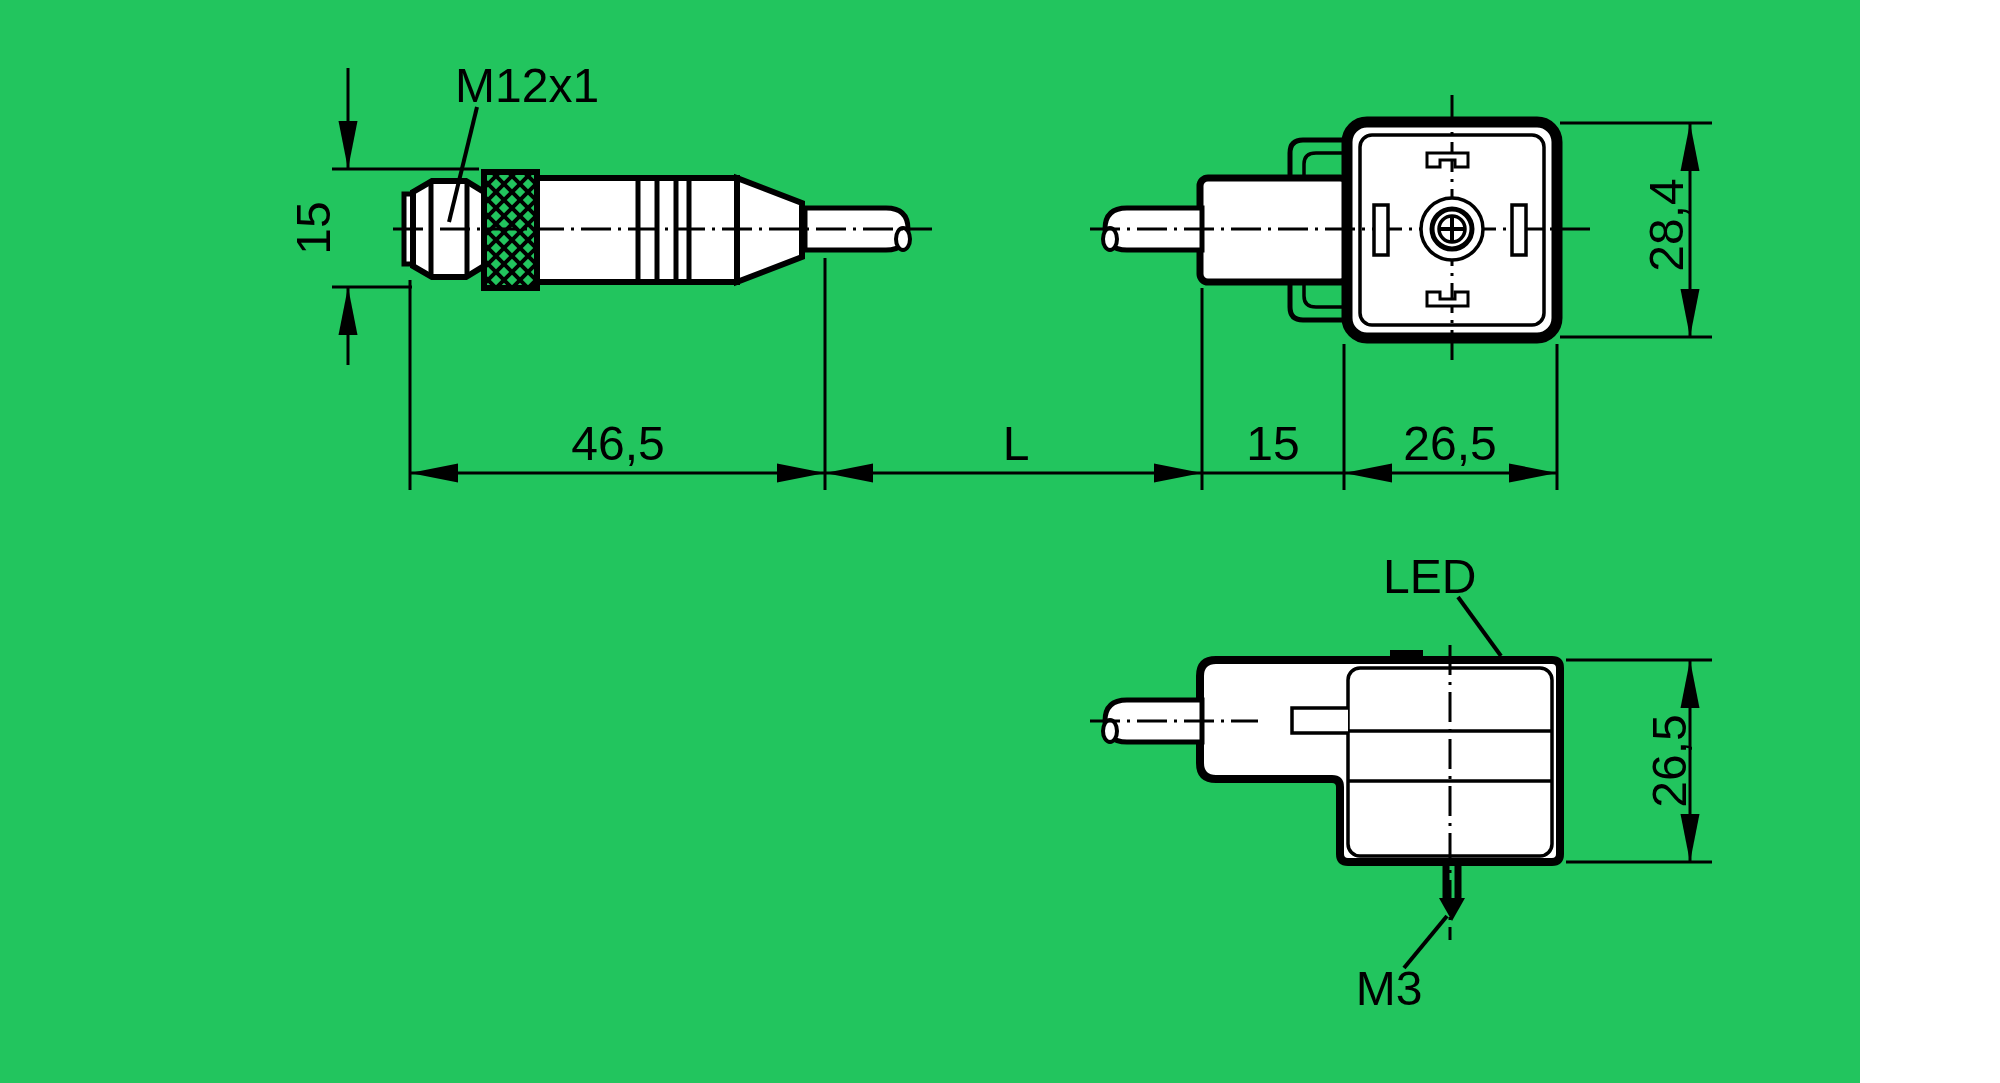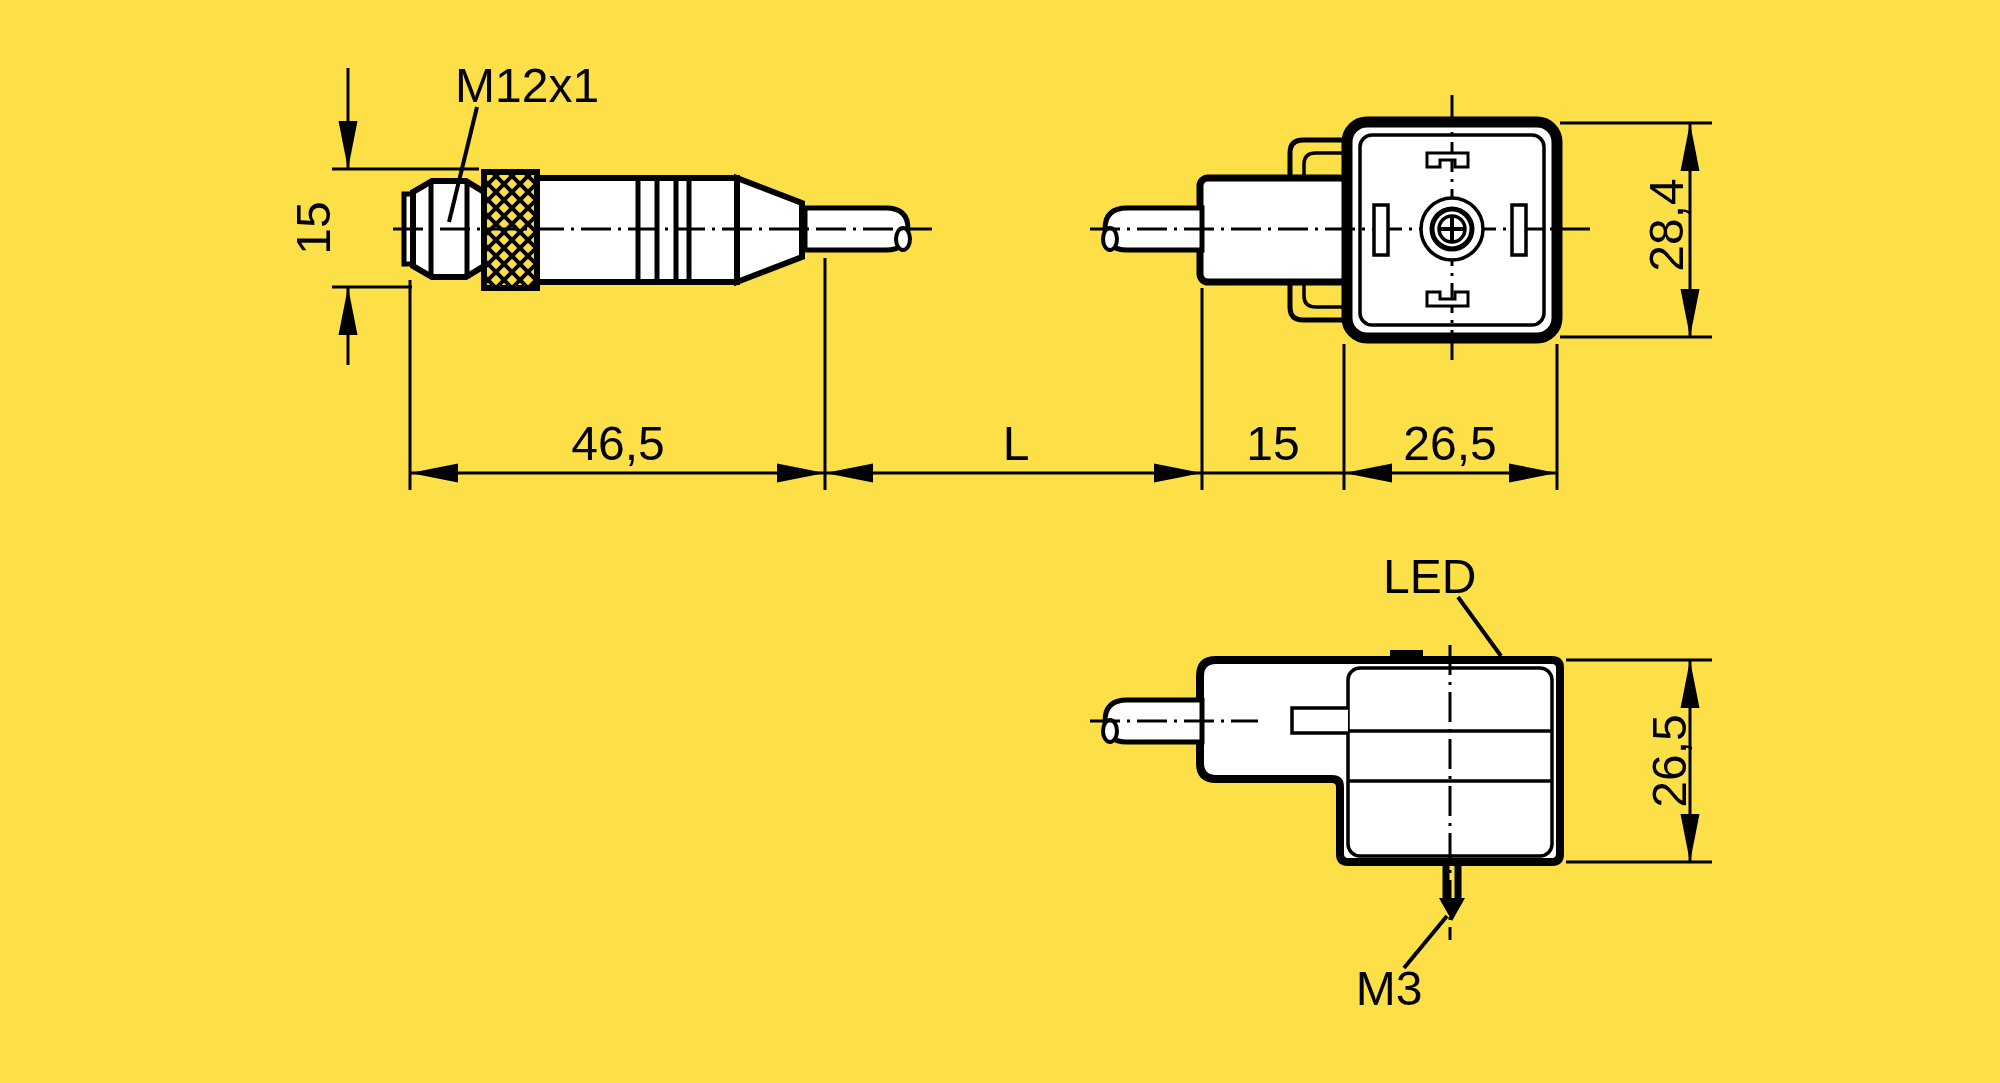--- a/index.html
+++ b/index.html
@@ -2,23 +2,23 @@
 <html><head>
 <meta charset="utf-8">
 <style>
   html, body {
     margin: 0;
     padding: 0;
     background: #ffffff;
   }
   .canvas {
     position: relative;
-    width: 2000px;
+    width: 1860px;
     height: 1083px;
-    background: #fde047;
+    background: #22c55e;
     overflow: hidden;
   }
   svg {
     display: block;
   }
   text {
     font-family: "Liberation Sans", "DejaVu Sans", sans-serif;
     font-size: 48px;
     fill: #000000;
   }

